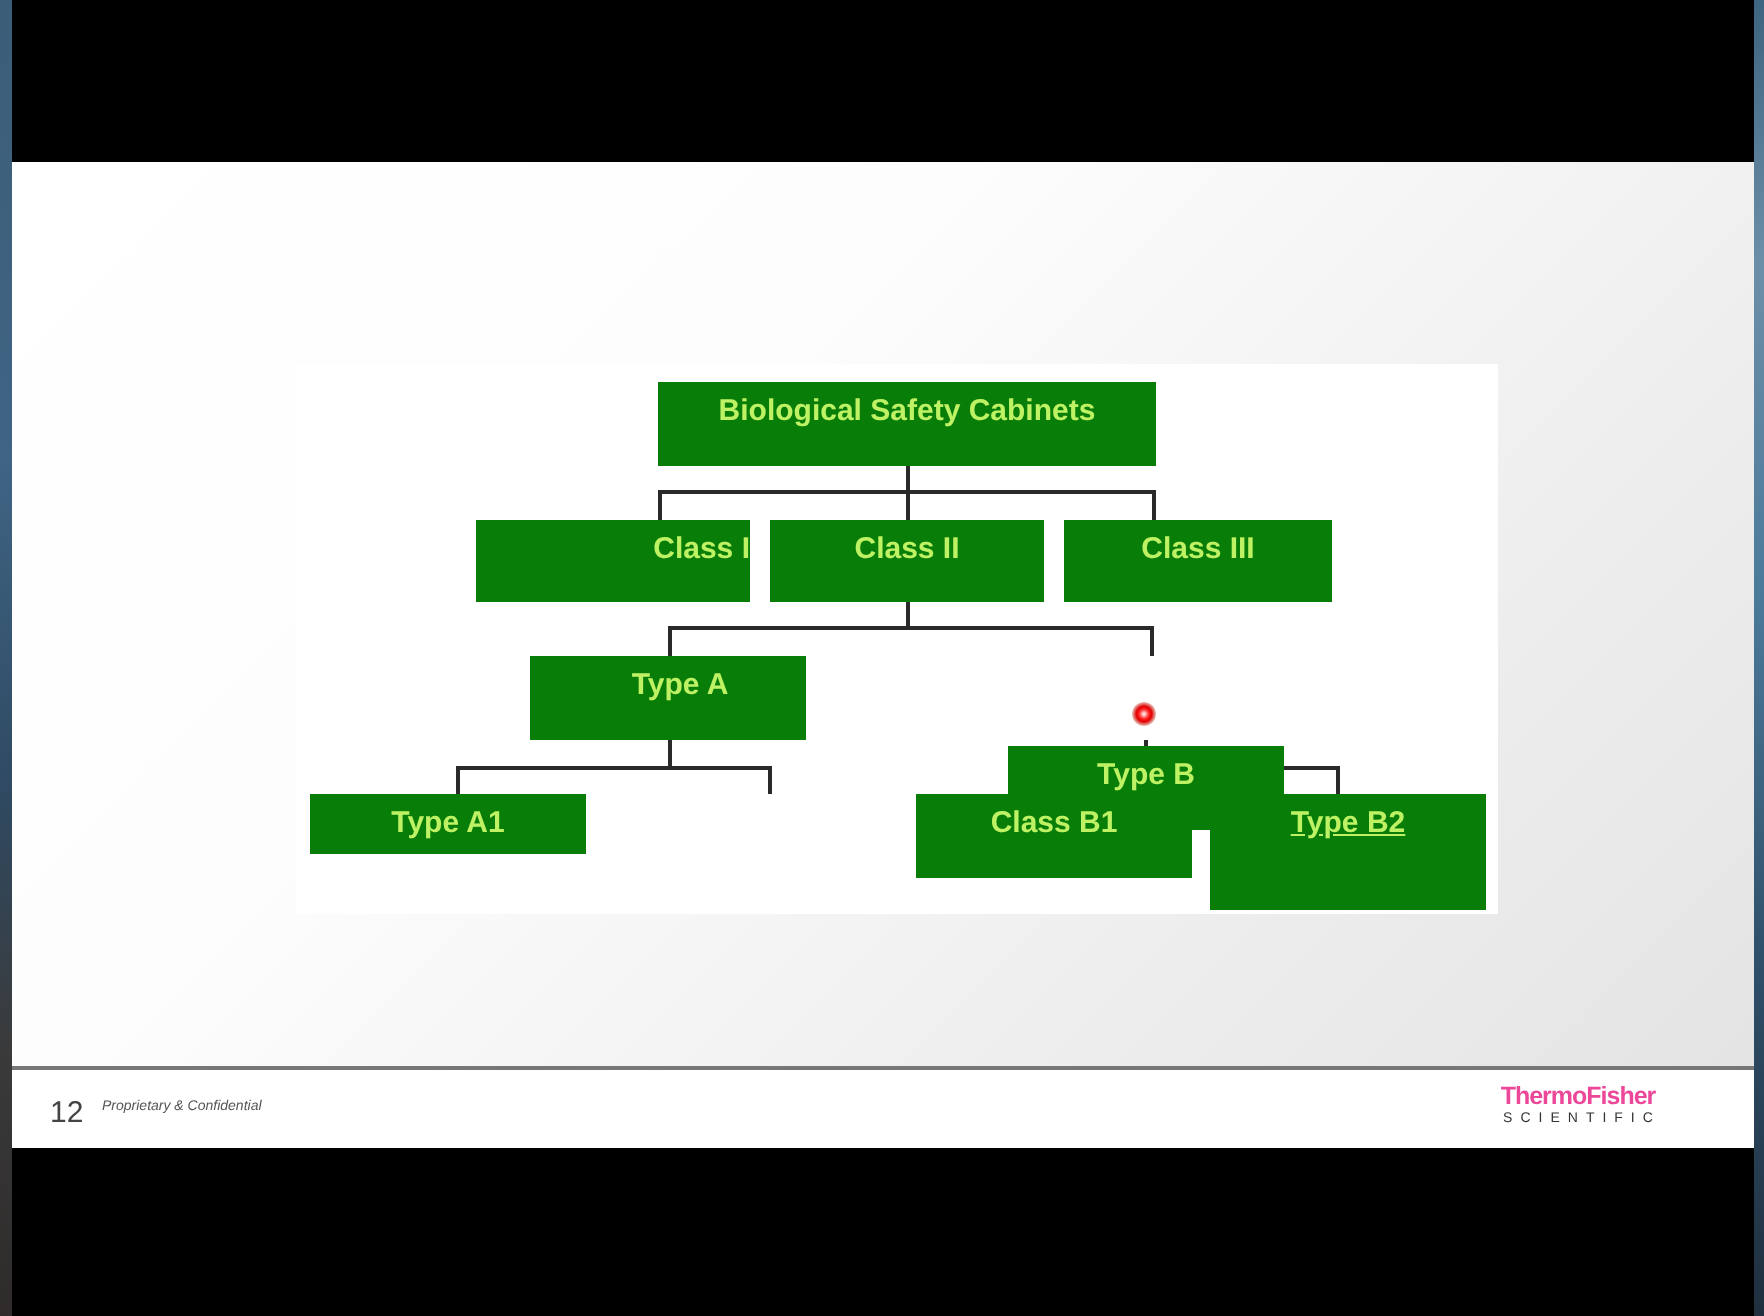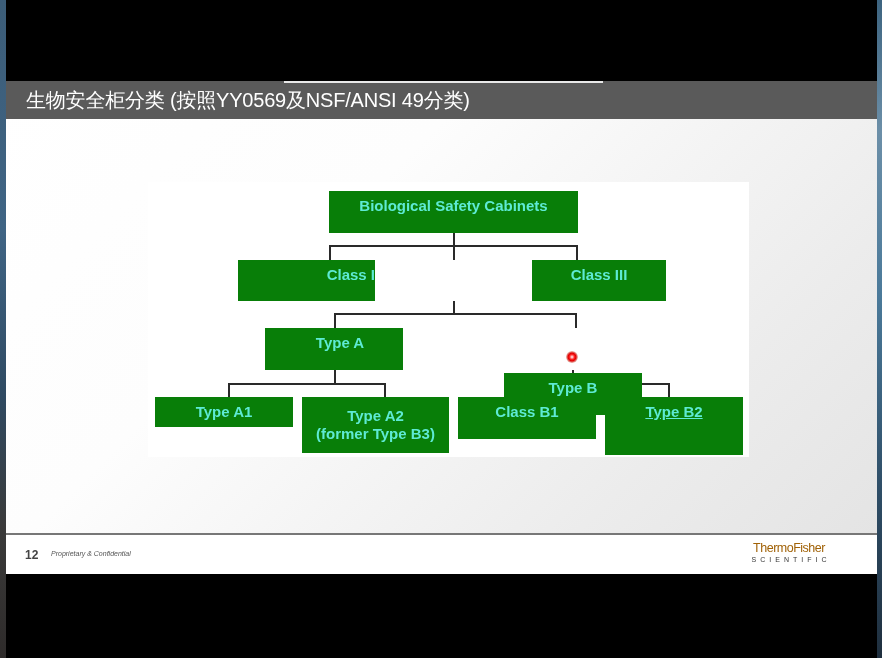--- a/index.html
+++ b/index.html
@@ -28,54 +28,50 @@
   }
   .title-text {
     position:absolute; left:20px; top:7px; font-size:20px; line-height:24px;
     white-space:nowrap; letter-spacing:-0.2px;
   }
   .panel {
     position:absolute; left:142px; top:101px; width:601px; height:275px;
     background:#ffffff;
   }
   .node {
-    position:absolute; background:#087e08; color:#5eead4;
+    position:absolute; background:#087e08; color:#bef264;
     font-weight:bold; font-size:15px; text-align:center; line-height:18px;
     box-sizing:border-box; padding-top:6px;
   }
   .line { position:absolute; background:#2a2a2a; }
   .footer {
     position:absolute; left:0; top:452px; width:871px; height:39px;
     background:#fff; border-top:2px solid #777;
   }
   .page-num {
-    position:absolute; left:19px; top:13px; font-size:12px; font-weight:bold; color:#444;
+    position:absolute; left:19px; top:13px; font-size:15px; font-weight:normal; color:#444;
   }
   .confidential {
     position:absolute; left:45px; top:15px; font-size:7px; font-style:italic; color:#555;
   }
   .logo { position:absolute; left:737px; top:7px; width:92px; text-align:center; }
-  .logo-top { color:#a16207; font-weight:normal; font-size:12.5px; letter-spacing:-0.5px; line-height:13px; }
+  .logo-top { color:#ec4899; font-weight:bold; font-size:12.5px; letter-spacing:-0.5px; line-height:13px; }
   .logo-bottom { color:#333; font-size:7px; letter-spacing:4px; line-height:9px; margin-left:4px; }
   .laser {
     position:absolute; left:566px; top:351px; width:12px; height:12px; border-radius:50%;
     background:radial-gradient(circle,#ffffff 0%,#ff2020 30%,#e00000 45%,rgba(200,120,100,0.45) 70%,rgba(255,255,255,0) 100%);
   }
 </style>
 </head>
 <body>
 
 <div class="edge-left"></div>
 <div class="edge-right"></div>
 
 <div class="slide">
-  <div class="title-bar">
-    <div class="title-topline"></div>
-    <div class="title-text">生物安全柜分类 (按照YY0569及NSF/ANSI 49分类)</div>
-  </div>
 
   <div class="panel"></div>
 
   <div class="line" style="left:447px;top:152px;width:2px;height:13px;"></div>
   <div class="line" style="left:323px;top:164px;width:249px;height:2px;"></div>
   <div class="line" style="left:323px;top:164px;width:2px;height:15px;"></div>
   <div class="line" style="left:447px;top:164px;width:2px;height:15px;"></div>
   <div class="line" style="left:570px;top:164px;width:2px;height:15px;"></div>
 
   <div class="line" style="left:447px;top:220px;width:2px;height:13px;"></div>
@@ -89,30 +85,27 @@
   <div class="line" style="left:378px;top:302px;width:2px;height:14px;"></div>
 
   <div class="line" style="left:566px;top:289px;width:2px;height:14px;"></div>
   <div class="line" style="left:507px;top:302px;width:157px;height:2px;"></div>
   <div class="line" style="left:507px;top:302px;width:2px;height:14px;"></div>
   <div class="line" style="left:662px;top:302px;width:2px;height:14px;"></div>
 
   <div class="node" style="left:323px;top:110px;width:249px;height:42px;">Biological Safety Cabinets</div>
 
   <div class="node" style="left:232px;top:179px;width:137px;height:41px;text-align:right;">Class I</div>
+  <div class="node" style="left:379px;top:179px;width:137px;height:41px;">Class II</div>
   <div class="node" style="left:526px;top:179px;width:134px;height:41px;">Class III</div>
 
   <div class="node" style="left:259px;top:247px;width:138px;height:42px;padding-left:12px;">Type A</div>
   <div class="node" style="left:498px;top:247px;width:138px;height:42px;margin-top:45px;">Type B</div>
 
   <div class="node" style="left:149px;top:316px;width:138px;height:30px;">Type A1</div>
-  <div class="node" style="left:296px;top:316px;width:147px;height:56px;padding-top:10px;">
-    <div>Type A2</div>
-    <div>(former Type B3)</div>
-  </div>
 
   <div class="node" style="left:452px;top:316px;width:138px;height:42px;">Class B1</div>
   <div class="node" style="left:599px;top:316px;width:138px;height:58px;text-decoration:underline;">Type B2</div>
 
   <div class="footer">
     <div class="page-num">12</div>
     <div class="confidential">Proprietary &amp; Confidential</div>
     <div class="logo">
       <div class="logo-top">ThermoFisher</div>
       <div class="logo-bottom">SCIENTIFIC</div>

